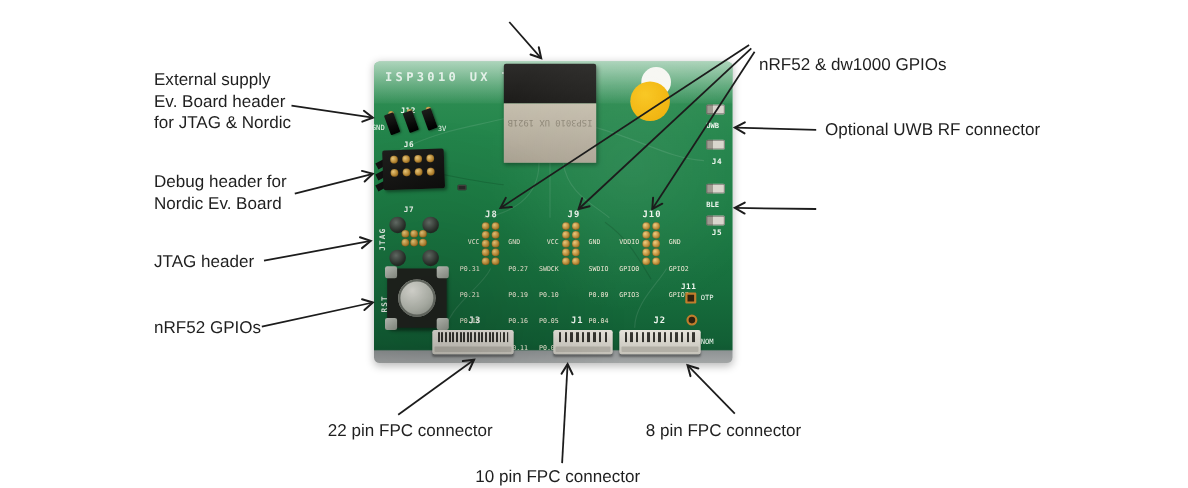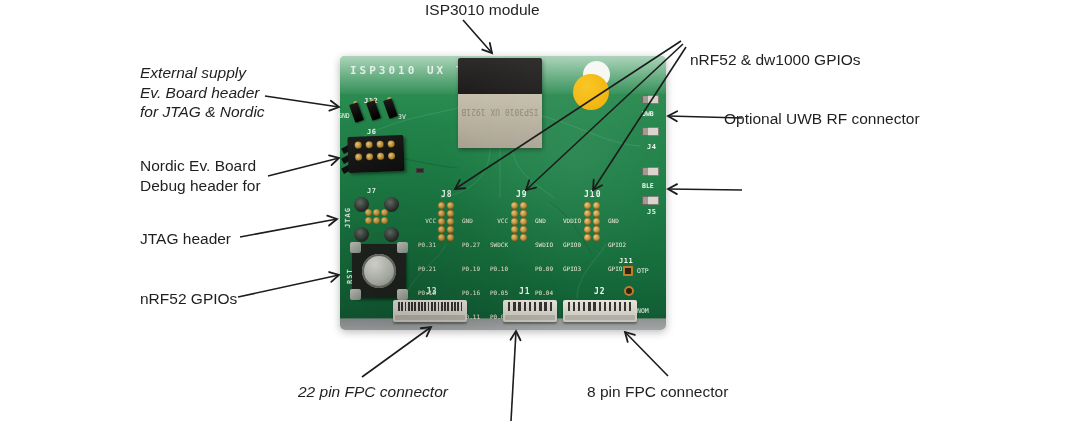--- a/index.html
+++ b/index.html
@@ -318,39 +318,39 @@
       <line x1="240" y1="237" x2="337" y2="219" marker-end="url(#ah)"></line>
       <line x1="238" y1="297" x2="339" y2="275" marker-end="url(#ah)"></line>
       <line x1="742" y1="118" x2="668" y2="116" marker-end="url(#ah)"></line>
       <line x1="742" y1="190" x2="668" y2="189" marker-end="url(#ah)"></line>
       <line x1="362" y1="377" x2="431" y2="327" marker-end="url(#ah)"></line>
       <line x1="511" y1="421" x2="516" y2="331" marker-end="url(#ah)"></line>
       <line x1="668" y1="376" x2="625" y2="332" marker-end="url(#ah)"></line>
     </g>
   </svg>
 
-  <div class="note" style="left:425px;top:0px;">ISP3010 module</div>
 
   <div class="note" style="left:690px;top:23px;margin-top:27px;">nRF52 &amp; dw1000 GPIOs</div>
 
-  <div class="note" style="left:140px;top:63px;font-style:italic;">
+  <div class="note" style="left:140px;top:63px;">
     <span>External supply</span>
     <span>Ev. Board header</span>
     <span>for JTAG &amp; Nordic</span>
   </div>
 
   <div class="note" style="left:140px;top:156px;">
+    <span>Debug header for</span>
     <span>Nordic Ev. Board</span>
-    <span>Debug header for</span>
   </div>
 
   <div class="note" style="left:140px;top:229px;">JTAG header</div>
 
   <div class="note" style="left:140px;top:289px;">nRF52 GPIOs</div>
 
-  <div class="note" style="left:724px;top:109px;">Optional UWB RF connector</div>
-
-
-  <div class="note" style="left:298px;top:382px;font-style:italic;">22 pin FPC connector</div>
-
+  <div class="note" style="left:750px;top:109px;">Optional UWB RF connector</div>
+
+
+  <div class="note" style="left:298px;top:382px;">22 pin FPC connector</div>
+
+  <div class="note" style="left:432px;top:424px;">10 pin FPC connector</div>
 
   <div class="note" style="left:587px;top:382px;">8 pin FPC connector</div>
 </div>
 
 </body></html>

